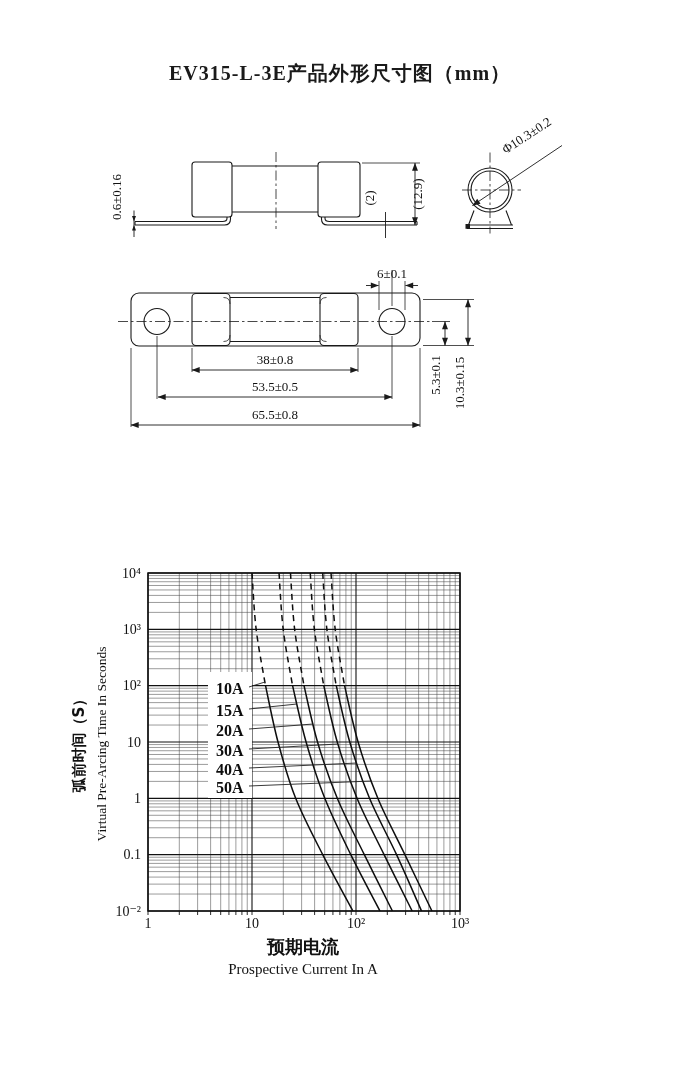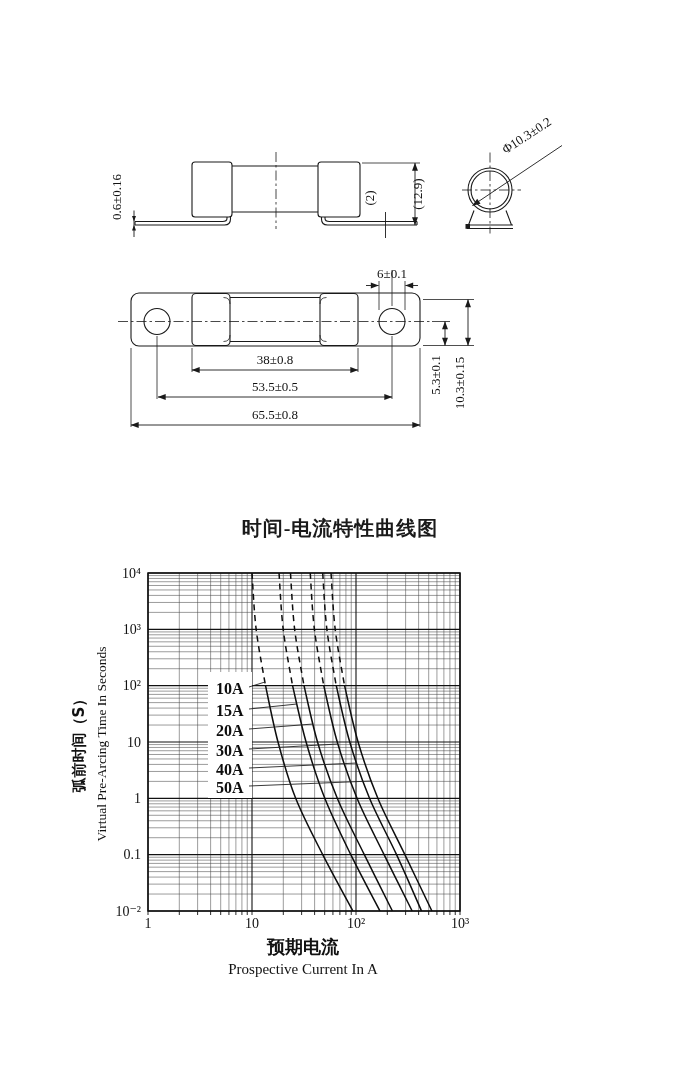--- a/index.html
+++ b/index.html
@@ -18,21 +18,21 @@
   .cjk15 {font:600 15px "DejaVu Sans","Liberation Sans",sans-serif;fill:#111;}
   .cjk18 {font:600 18px "DejaVu Sans","Liberation Sans",sans-serif;fill:#111;}
   .sertxt{font:13.5px "Liberation Serif","DejaVu Serif",serif;fill:#111;}
   .ser15 {font:15px "Liberation Serif","DejaVu Serif",serif;fill:#111;}
 </style>
 </head>
 <body>
 
 <div class="page">
 
-  <div class="title title2">时间-电流特性曲线图</div>
+  <div class="title title1">EV315-L-3E产品外形尺寸图（mm）</div>
 
   <svg width="680" height="1086" viewBox="0 0 680 1086">
     <defs>
       <marker id="arr" viewBox="0 0 10 10" refX="9.6" refY="5" markerWidth="11" markerHeight="8" orient="auto-start-reverse" markerUnits="userSpaceOnUse">
         <path d="M0,1.3 L10,5 L0,8.7 z" fill="#1a1a1a"></path>
       </marker>
     </defs>
 
     <g>
       <rect class="ol" x="192" y="162" width="40" height="55" rx="3"></rect>

